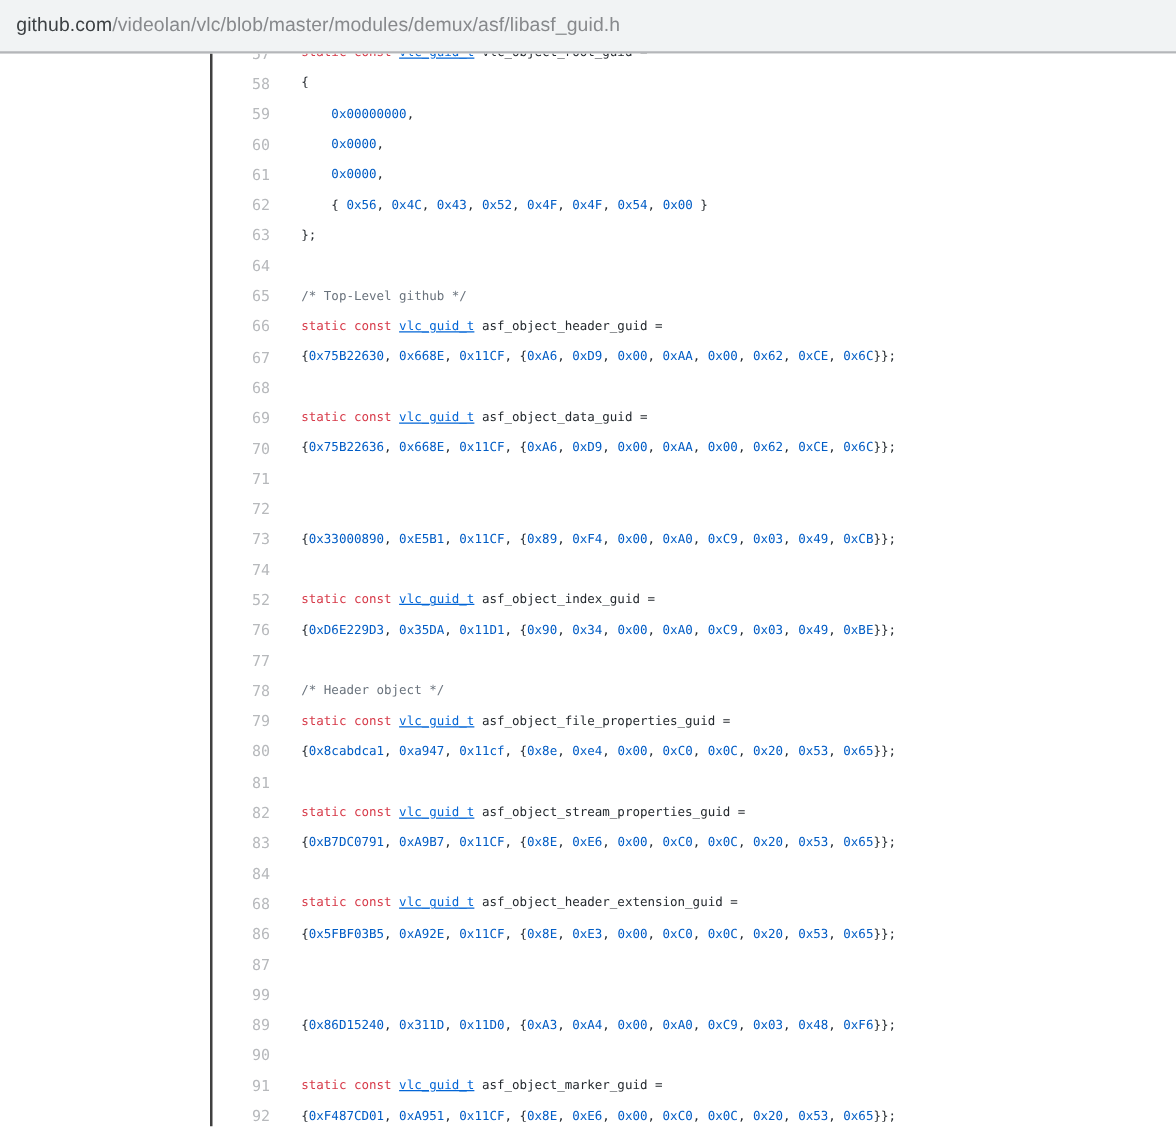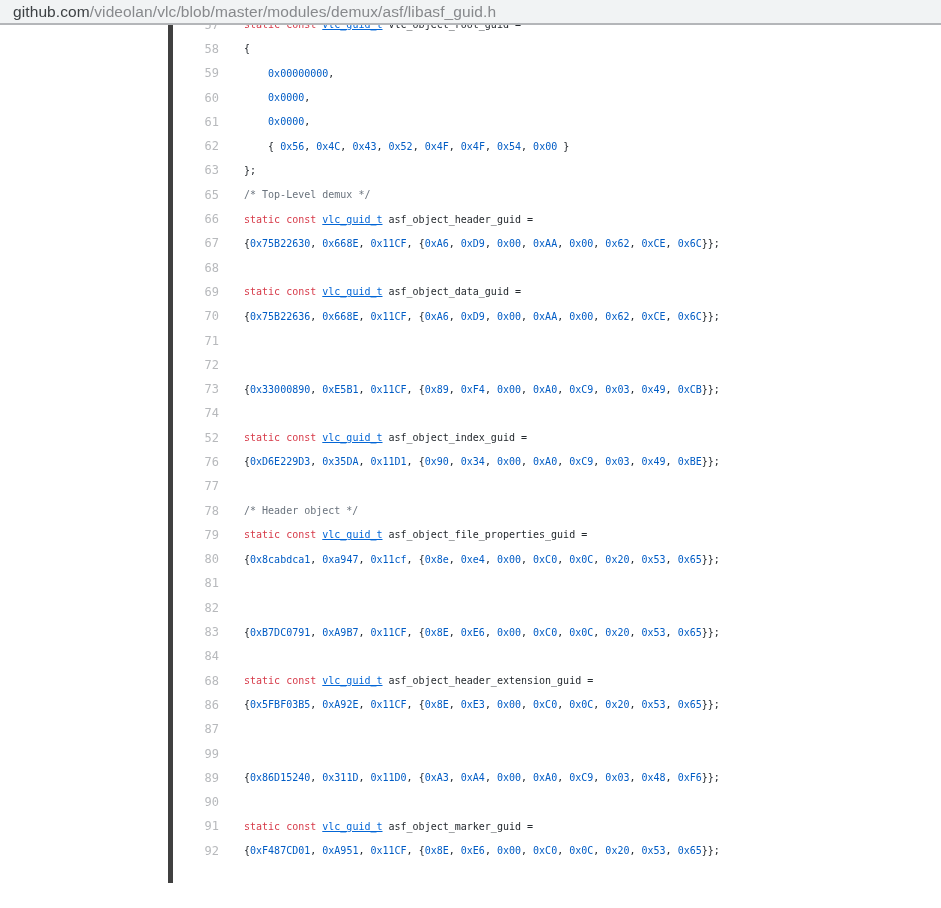--- a/index.html
+++ b/index.html
@@ -1,37 +1,37 @@
 <!DOCTYPE html>
 <html><head>
 <meta charset="utf-8">
 <style>
   * { margin:0; padding:0; box-sizing:border-box; }
   html,body { width:941px; height:908px; background:#ffffff; overflow:hidden;
               font-family:"Liberation Sans", sans-serif; }
 
   
   .address-bar {
-    height:25px; background:#f1f3f4;
+    height:43px; background:#f1f3f4;
     display:flex; align-items:center;
     padding-left:13px;
     border-bottom:2px solid #b4b6b9;
   }
   .url { font-size:15.5px; letter-spacing:0.1px; white-space:nowrap; }
   .url .host { color:#3c4043; }
   .url .path { color:#87898c; }
 
   
   .page { position:relative; width:941px; height:873px; background:#ffffff; }
 
   
   .code-container {
     position:absolute; left:168px; top:0; right:0;
     height:858px;
-    border-left:5px solid #404040;
+    border-left:2px solid #404040;
     overflow:hidden;
     background:#ffffff;
   }
   .code-lines { margin-top:-12.5px; }
 
   .line { display:flex; height:24.3px; align-items:center; white-space:pre; }
   .ln {
     flex:0 0 46px;
     text-align:right;
     font-family:"DejaVu Sans Mono", monospace;
@@ -61,38 +61,39 @@
 <div class="page">
   <div class="code-container">
     <div class="code-lines" id="code-lines">
         <div class="line"><span class="ln">57</span><span class="code-text"><span class="tok-kw">static const</span><span class="tok-plain"> </span><span class="tok-type">vlc_guid_t</span><span class="tok-plain"> vlc_object_root_guid =</span></span></div>
         <div class="line"><span class="ln">58</span><span class="code-text"><span class="tok-plain">{</span></span></div>
         <div class="line"><span class="ln">59</span><span class="code-text"><span class="tok-plain">    </span><span class="tok-num">0x00000000</span><span class="tok-plain">,</span></span></div>
         <div class="line"><span class="ln">60</span><span class="code-text"><span class="tok-plain">    </span><span class="tok-num">0x0000</span><span class="tok-plain">,</span></span></div>
         <div class="line"><span class="ln">61</span><span class="code-text"><span class="tok-plain">    </span><span class="tok-num">0x0000</span><span class="tok-plain">,</span></span></div>
         <div class="line"><span class="ln">62</span><span class="code-text"><span class="tok-plain">    { </span><span class="tok-num">0x56</span><span class="tok-plain">, </span><span class="tok-num">0x4C</span><span class="tok-plain">, </span><span class="tok-num">0x43</span><span class="tok-plain">, </span><span class="tok-num">0x52</span><span class="tok-plain">, </span><span class="tok-num">0x4F</span><span class="tok-plain">, </span><span class="tok-num">0x4F</span><span class="tok-plain">, </span><span class="tok-num">0x54</span><span class="tok-plain">, </span><span class="tok-num">0x00</span><span class="tok-plain"> }</span></span></div>
         <div class="line"><span class="ln">63</span><span class="code-text"><span class="tok-plain">};</span></span></div>
-        <div class="line"><span class="ln">65</span><span class="code-text"><span class="tok-comment">/* Top-Level demux */</span></span></div>
+        <div class="line"><span class="ln">64</span><span class="code-text"></span></div>
+        <div class="line"><span class="ln">65</span><span class="code-text"><span class="tok-comment">/* Top-Level github */</span></span></div>
         <div class="line"><span class="ln">66</span><span class="code-text"><span class="tok-kw">static const</span><span class="tok-plain"> </span><span class="tok-type">vlc_guid_t</span><span class="tok-plain"> asf_object_header_guid =</span></span></div>
         <div class="line"><span class="ln">67</span><span class="code-text"><span class="tok-plain">{</span><span class="tok-num">0x75B22630</span><span class="tok-plain">, </span><span class="tok-num">0x668E</span><span class="tok-plain">, </span><span class="tok-num">0x11CF</span><span class="tok-plain">, {</span><span class="tok-num">0xA6</span><span class="tok-plain">, </span><span class="tok-num">0xD9</span><span class="tok-plain">, </span><span class="tok-num">0x00</span><span class="tok-plain">, </span><span class="tok-num">0xAA</span><span class="tok-plain">, </span><span class="tok-num">0x00</span><span class="tok-plain">, </span><span class="tok-num">0x62</span><span class="tok-plain">, </span><span class="tok-num">0xCE</span><span class="tok-plain">, </span><span class="tok-num">0x6C</span><span class="tok-plain">}};</span></span></div>
         <div class="line"><span class="ln">68</span><span class="code-text"></span></div>
         <div class="line"><span class="ln">69</span><span class="code-text"><span class="tok-kw">static const</span><span class="tok-plain"> </span><span class="tok-type">vlc_guid_t</span><span class="tok-plain"> asf_object_data_guid =</span></span></div>
         <div class="line"><span class="ln">70</span><span class="code-text"><span class="tok-plain">{</span><span class="tok-num">0x75B22636</span><span class="tok-plain">, </span><span class="tok-num">0x668E</span><span class="tok-plain">, </span><span class="tok-num">0x11CF</span><span class="tok-plain">, {</span><span class="tok-num">0xA6</span><span class="tok-plain">, </span><span class="tok-num">0xD9</span><span class="tok-plain">, </span><span class="tok-num">0x00</span><span class="tok-plain">, </span><span class="tok-num">0xAA</span><span class="tok-plain">, </span><span class="tok-num">0x00</span><span class="tok-plain">, </span><span class="tok-num">0x62</span><span class="tok-plain">, </span><span class="tok-num">0xCE</span><span class="tok-plain">, </span><span class="tok-num">0x6C</span><span class="tok-plain">}};</span></span></div>
         <div class="line"><span class="ln">71</span><span class="code-text"></span></div>
         <div class="line"><span class="ln">72</span></div>
         <div class="line"><span class="ln">73</span><span class="code-text"><span class="tok-plain">{</span><span class="tok-num">0x33000890</span><span class="tok-plain">, </span><span class="tok-num">0xE5B1</span><span class="tok-plain">, </span><span class="tok-num">0x11CF</span><span class="tok-plain">, {</span><span class="tok-num">0x89</span><span class="tok-plain">, </span><span class="tok-num">0xF4</span><span class="tok-plain">, </span><span class="tok-num">0x00</span><span class="tok-plain">, </span><span class="tok-num">0xA0</span><span class="tok-plain">, </span><span class="tok-num">0xC9</span><span class="tok-plain">, </span><span class="tok-num">0x03</span><span class="tok-plain">, </span><span class="tok-num">0x49</span><span class="tok-plain">, </span><span class="tok-num">0xCB</span><span class="tok-plain">}};</span></span></div>
         <div class="line"><span class="ln">74</span><span class="code-text"></span></div>
         <div class="line"><span class="ln">52</span><span class="code-text"><span class="tok-kw">static const</span><span class="tok-plain"> </span><span class="tok-type">vlc_guid_t</span><span class="tok-plain"> asf_object_index_guid =</span></span></div>
         <div class="line"><span class="ln">76</span><span class="code-text"><span class="tok-plain">{</span><span class="tok-num">0xD6E229D3</span><span class="tok-plain">, </span><span class="tok-num">0x35DA</span><span class="tok-plain">, </span><span class="tok-num">0x11D1</span><span class="tok-plain">, {</span><span class="tok-num">0x90</span><span class="tok-plain">, </span><span class="tok-num">0x34</span><span class="tok-plain">, </span><span class="tok-num">0x00</span><span class="tok-plain">, </span><span class="tok-num">0xA0</span><span class="tok-plain">, </span><span class="tok-num">0xC9</span><span class="tok-plain">, </span><span class="tok-num">0x03</span><span class="tok-plain">, </span><span class="tok-num">0x49</span><span class="tok-plain">, </span><span class="tok-num">0xBE</span><span class="tok-plain">}};</span></span></div>
         <div class="line"><span class="ln">77</span><span class="code-text"></span></div>
         <div class="line"><span class="ln">78</span><span class="code-text"><span class="tok-comment">/* Header object */</span></span></div>
         <div class="line"><span class="ln">79</span><span class="code-text"><span class="tok-kw">static const</span><span class="tok-plain"> </span><span class="tok-type">vlc_guid_t</span><span class="tok-plain"> asf_object_file_properties_guid =</span></span></div>
         <div class="line"><span class="ln">80</span><span class="code-text"><span class="tok-plain">{</span><span class="tok-num">0x8cabdca1</span><span class="tok-plain">, </span><span class="tok-num">0xa947</span><span class="tok-plain">, </span><span class="tok-num">0x11cf</span><span class="tok-plain">, {</span><span class="tok-num">0x8e</span><span class="tok-plain">, </span><span class="tok-num">0xe4</span><span class="tok-plain">, </span><span class="tok-num">0x00</span><span class="tok-plain">, </span><span class="tok-num">0xC0</span><span class="tok-plain">, </span><span class="tok-num">0x0C</span><span class="tok-plain">, </span><span class="tok-num">0x20</span><span class="tok-plain">, </span><span class="tok-num">0x53</span><span class="tok-plain">, </span><span class="tok-num">0x65</span><span class="tok-plain">}};</span></span></div>
         <div class="line"><span class="ln">81</span><span class="code-text"></span></div>
-        <div class="line"><span class="ln">82</span></div>
+        <div class="line"><span class="ln">82</span><span class="code-text"><span class="tok-kw">static const</span><span class="tok-plain"> </span><span class="tok-type">vlc_guid_t</span><span class="tok-plain"> asf_object_stream_properties_guid =</span></span></div>
         <div class="line"><span class="ln">83</span><span class="code-text"><span class="tok-plain">{</span><span class="tok-num">0xB7DC0791</span><span class="tok-plain">, </span><span class="tok-num">0xA9B7</span><span class="tok-plain">, </span><span class="tok-num">0x11CF</span><span class="tok-plain">, {</span><span class="tok-num">0x8E</span><span class="tok-plain">, </span><span class="tok-num">0xE6</span><span class="tok-plain">, </span><span class="tok-num">0x00</span><span class="tok-plain">, </span><span class="tok-num">0xC0</span><span class="tok-plain">, </span><span class="tok-num">0x0C</span><span class="tok-plain">, </span><span class="tok-num">0x20</span><span class="tok-plain">, </span><span class="tok-num">0x53</span><span class="tok-plain">, </span><span class="tok-num">0x65</span><span class="tok-plain">}};</span></span></div>
         <div class="line"><span class="ln">84</span><span class="code-text"></span></div>
         <div class="line"><span class="ln">68</span><span class="code-text"><span class="tok-kw">static const</span><span class="tok-plain"> </span><span class="tok-type">vlc_guid_t</span><span class="tok-plain"> asf_object_header_extension_guid =</span></span></div>
         <div class="line"><span class="ln">86</span><span class="code-text"><span class="tok-plain">{</span><span class="tok-num">0x5FBF03B5</span><span class="tok-plain">, </span><span class="tok-num">0xA92E</span><span class="tok-plain">, </span><span class="tok-num">0x11CF</span><span class="tok-plain">, {</span><span class="tok-num">0x8E</span><span class="tok-plain">, </span><span class="tok-num">0xE3</span><span class="tok-plain">, </span><span class="tok-num">0x00</span><span class="tok-plain">, </span><span class="tok-num">0xC0</span><span class="tok-plain">, </span><span class="tok-num">0x0C</span><span class="tok-plain">, </span><span class="tok-num">0x20</span><span class="tok-plain">, </span><span class="tok-num">0x53</span><span class="tok-plain">, </span><span class="tok-num">0x65</span><span class="tok-plain">}};</span></span></div>
         <div class="line"><span class="ln">87</span><span class="code-text"></span></div>
         <div class="line"><span class="ln">99</span></div>
         <div class="line"><span class="ln">89</span><span class="code-text"><span class="tok-plain">{</span><span class="tok-num">0x86D15240</span><span class="tok-plain">, </span><span class="tok-num">0x311D</span><span class="tok-plain">, </span><span class="tok-num">0x11D0</span><span class="tok-plain">, {</span><span class="tok-num">0xA3</span><span class="tok-plain">, </span><span class="tok-num">0xA4</span><span class="tok-plain">, </span><span class="tok-num">0x00</span><span class="tok-plain">, </span><span class="tok-num">0xA0</span><span class="tok-plain">, </span><span class="tok-num">0xC9</span><span class="tok-plain">, </span><span class="tok-num">0x03</span><span class="tok-plain">, </span><span class="tok-num">0x48</span><span class="tok-plain">, </span><span class="tok-num">0xF6</span><span class="tok-plain">}};</span></span></div>
         <div class="line"><span class="ln">90</span><span class="code-text"></span></div>
         <div class="line"><span class="ln">91</span><span class="code-text"><span class="tok-kw">static const</span><span class="tok-plain"> </span><span class="tok-type">vlc_guid_t</span><span class="tok-plain"> asf_object_marker_guid =</span></span></div>
         <div class="line"><span class="ln">92</span><span class="code-text"><span class="tok-plain">{</span><span class="tok-num">0xF487CD01</span><span class="tok-plain">, </span><span class="tok-num">0xA951</span><span class="tok-plain">, </span><span class="tok-num">0x11CF</span><span class="tok-plain">, {</span><span class="tok-num">0x8E</span><span class="tok-plain">, </span><span class="tok-num">0xE6</span><span class="tok-plain">, </span><span class="tok-num">0x00</span><span class="tok-plain">, </span><span class="tok-num">0xC0</span><span class="tok-plain">, </span><span class="tok-num">0x0C</span><span class="tok-plain">, </span><span class="tok-num">0x20</span><span class="tok-plain">, </span><span class="tok-num">0x53</span><span class="tok-plain">, </span><span class="tok-num">0x65</span><span class="tok-plain">}};</span></span></div>

